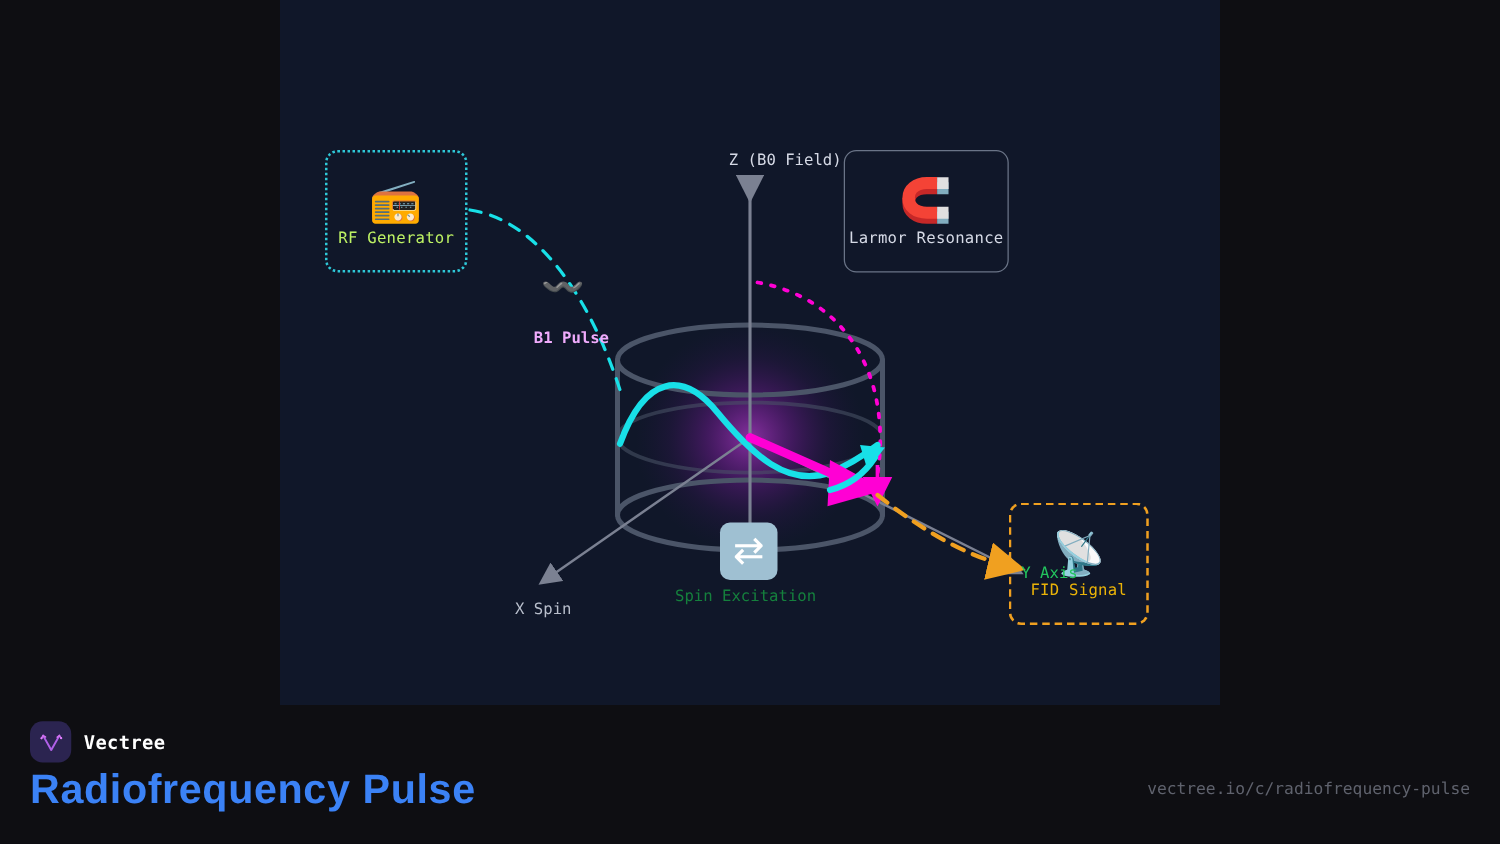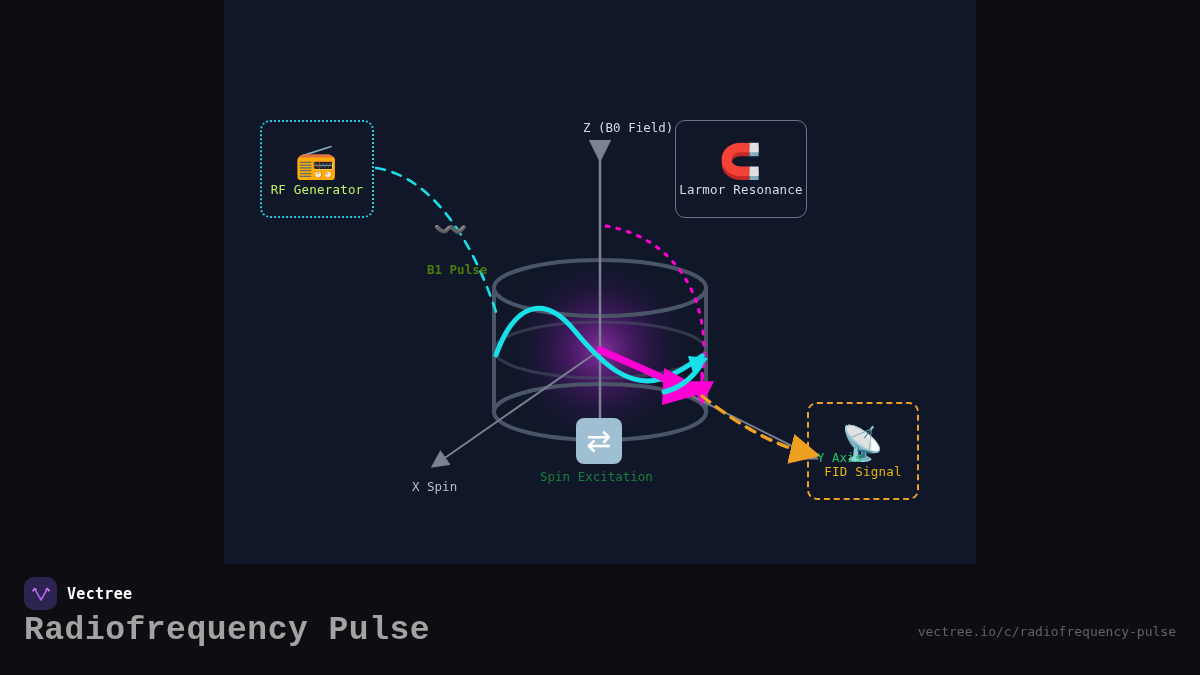--- a/index.html
+++ b/index.html
@@ -63,21 +63,21 @@
   .flab {
     position: absolute;
     font-size: 12.5px;
     white-space: nowrap;
     font-family: "DejaVu Sans Mono", monospace;
     user-select: none;
   }
   #lab-z      { left: 359px; top: 120px; color: #d6dae6; }
   #lab-x      { left: 188px; top: 479px; color: #b9bfcc; }
   #lab-y      { left: 593px; top: 450px; color: #22c55e; }
-  #lab-b1     { left: 203px; top: 262px; color: #4d7c0f; font-weight: bold; }
+  #lab-b1     { left: 203px; top: 262px; color: #f0abfc; font-weight: bold; }
   #lab-spin   { left: 316px; top: 469px; color: #15803d; font-weight: normal; }
 
   
   #b1-wave {
     position: absolute; left: 209px; top: 216px;
     font-size: 28px; line-height: 28px;
     font-family: "DejaVu Sans", sans-serif;
     user-select: none;
   }
   
@@ -106,23 +106,23 @@
     background: #2b2450;
     display: flex; align-items: center; justify-content: center;
   }
   #brand-name {
     color: #ffffff; font-size: 15px; font-weight: bold;
     font-family: "DejaVu Sans Mono", monospace;
     letter-spacing: .3px;
   }
   #page-title {
     position: absolute; left: 24px; top: 48px;
-    color: #a3a3a3; font-size: 33px; font-weight: bold;
+    color: #3b82f6; font-size: 33px; font-weight: bold;
     letter-spacing: .5px;
-    font-family: Liberation Mono, monospace;
+    font-family: Liberation Sans, sans-serif;
   }
   #site-url {
     position: absolute; right: 24px; top: 624px;
     color: #5f626d; font-size: 13px;
     font-family: "DejaVu Sans Mono", monospace;
     text-align: center;
   }
 </style>
 </head>
 <body>

